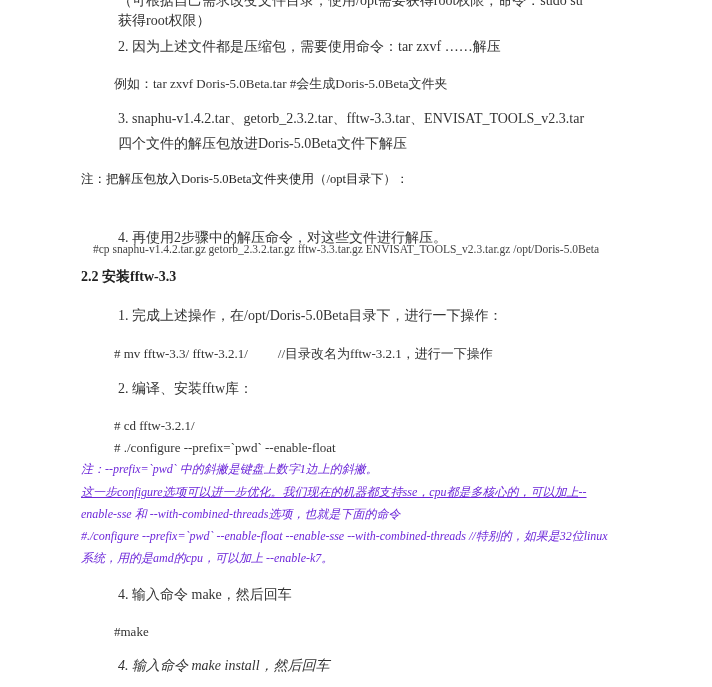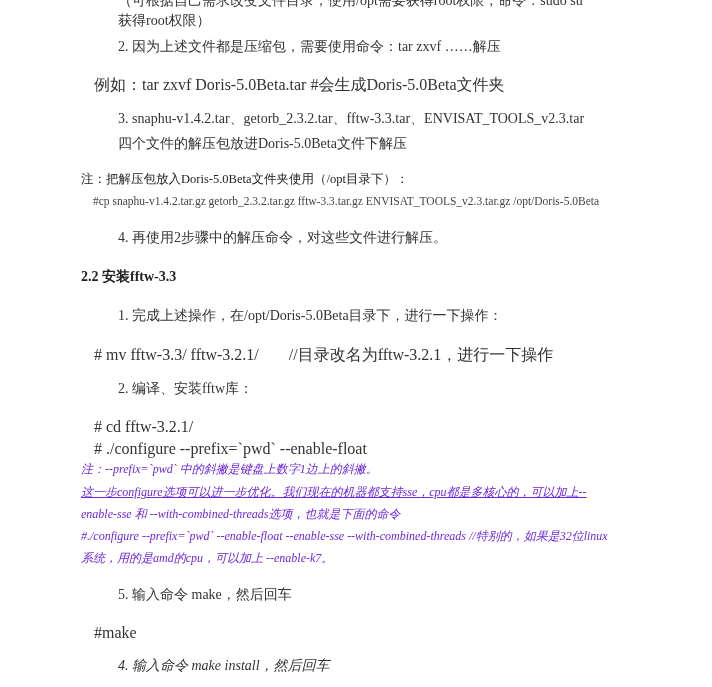--- a/index.html
+++ b/index.html
@@ -18,26 +18,28 @@
     .line {
       position: absolute;
       white-space: nowrap;
       line-height: 1;
     }
     .step {
       font-size: 14px;
       color: #333;
     }
     .small {
-      font-size: 16px;
+      font-size: 13px;
       color: #333;
+      margin-left: 20px;
     }
     .code {
       font-size: 11.5px;
       color: #444;
+      margin-top: 48px;
     }
     .italic {
       font-style: italic;
       font-size: 12px;
       color: #6d28d9;
     }
     .heading {
       font-size: 14px;
       font-weight: bold;
       color: #222;
@@ -68,16 +70,16 @@
     <span># mv fftw-3.3/ fftw-3.2.1/</span><span style="display:inline-block;width:30px;"></span><span>//目录改名为fftw-3.2.1，进行一下操作</span>
   </div>
   <div class="line step" style="left:118px; top:382px;">2. 编译、安装fftw库：</div>
   <div class="line small" style="left:94px; top:419px;"># cd fftw-3.2.1/</div>
   <div class="line small" style="left:94px; top:441px;"># ./configure --prefix=`pwd` --enable-float</div>
   <div class="line italic" style="left:81px; top:463px;">注：--prefix=`pwd` 中的斜撇是键盘上数字1边上的斜撇。</div>
   <div class="line italic" style="left:81px; top:486px;text-decoration:underline;">这一步configure选项可以进一步优化。我们现在的机器都支持sse，cpu都是多核心的，可以加上--</div>
   <div class="line italic" style="left:81px; top:508px;">enable-sse 和 --with-combined-threads选项，也就是下面的命令</div>
   <div class="line italic" style="left:81px; top:530px;">#./configure --prefix=`pwd` --enable-float --enable-sse --with-combined-threads //特别的，如果是32位linux</div>
   <div class="line italic" style="left:81px; top:552px;">系统，用的是amd的cpu，可以加上 --enable-k7。</div>
-  <div class="line step" style="left:118px; top:588px;">5. 输入命令 make，然后回车</div>
+  <div class="line step" style="left:118px; top:588px;">4. 输入命令 make，然后回车</div>
   <div class="line small" style="left:94px; top:625px;">#make</div>
   <div class="line step" style="left:118px; top:659px;font-style:italic;">4. 输入命令 make install，然后回车</div>
 </div>
 
 </body></html>

